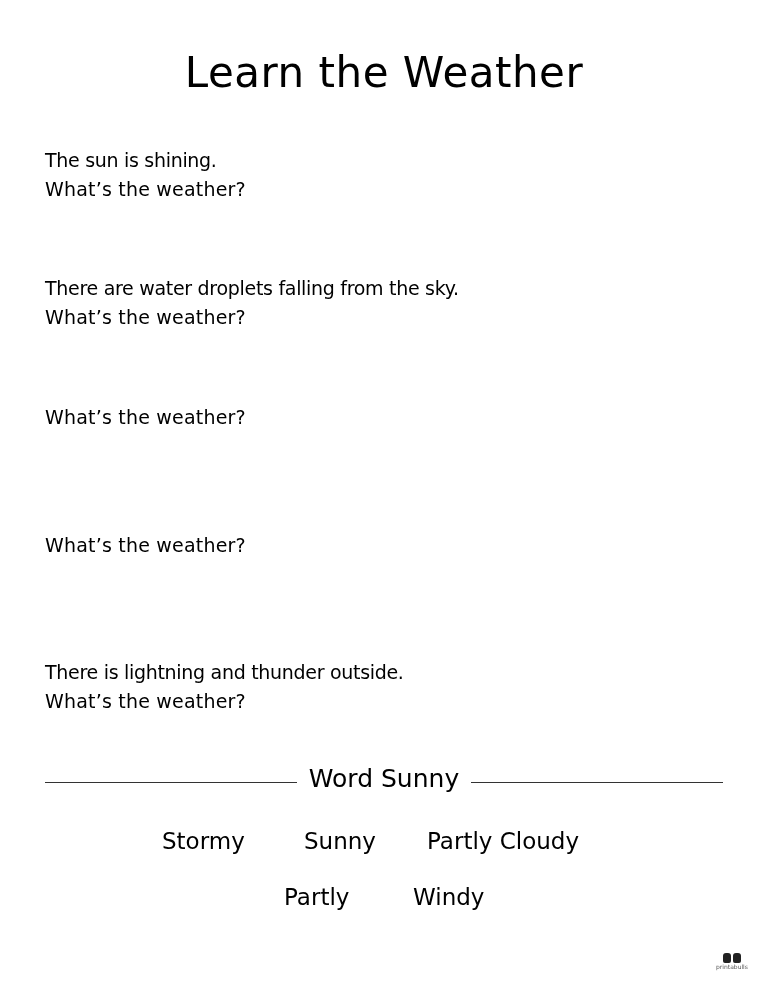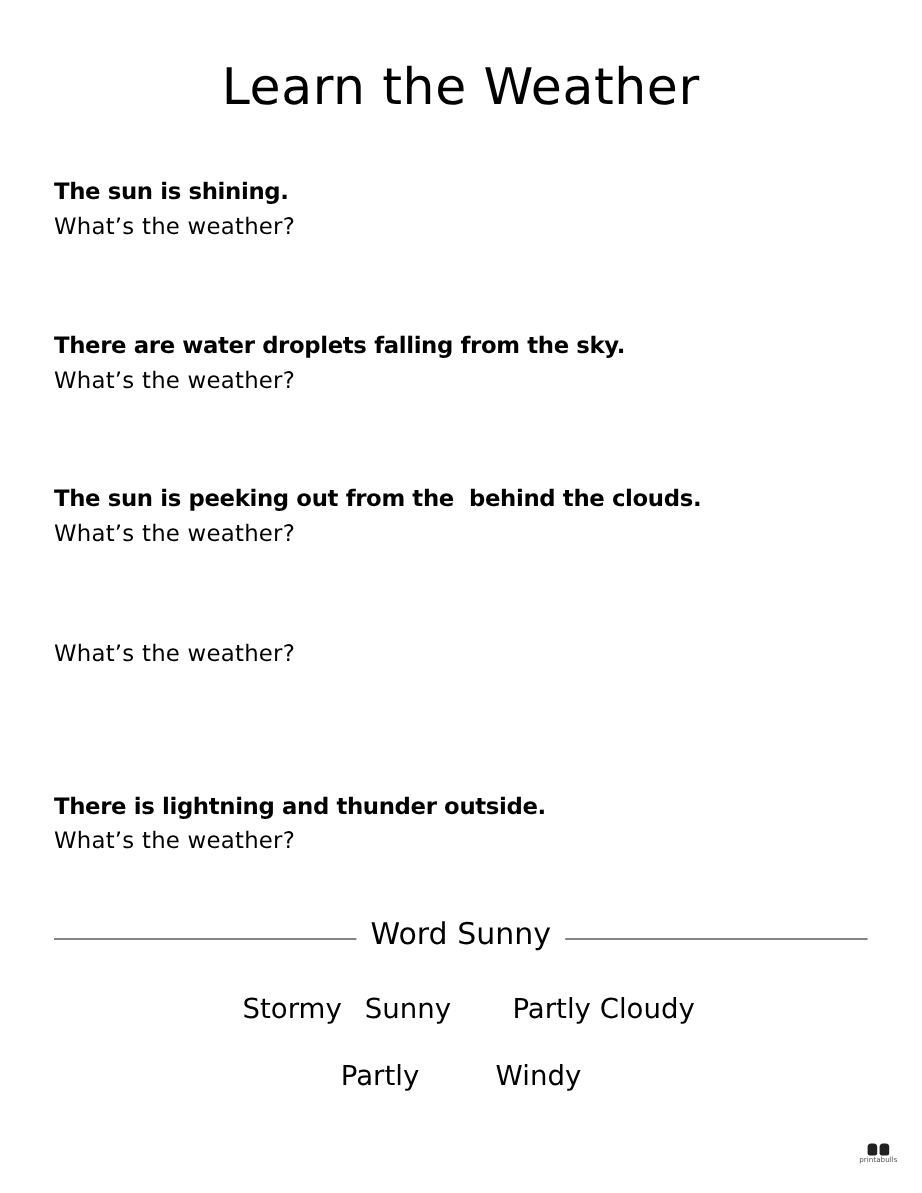--- a/index.html
+++ b/index.html
@@ -1,19 +1,19 @@
 <!DOCTYPE html>
 <html><head>
   <meta charset="utf-8">
   <style>
     html, body { margin: 0; padding: 0; background: #ffffff; }
     body { width: 768px; height: 994px; position: relative; overflow: hidden; color: #000; font-family: "DejaVu Sans", sans-serif; }
     .title { position: absolute; top: 48px; left: 0; width: 768px; text-align: center; font-size: 42px; font-weight: normal; letter-spacing: 0.5px; }
     .question { position: absolute; left: 45px; }
-    .q-text { font-size: 19px; font-weight: bold; letter-spacing: -0.3px; line-height: 28px; white-space: pre; }
+    .q-text { font-size: 19px; font-weight: normal; letter-spacing: -0.3px; line-height: 28px; white-space: pre; }
     .q-prompt { font-size: 19px; line-height: 30px; letter-spacing: 0.2px; }
     .wb-line { position: absolute; top: 782px; height: 1px; background: #333; }
     .wb-title { position: absolute; top: 764px; left: 300px; width: 168px; text-align: center; font-size: 25px; }
     .word { position: absolute; font-size: 23px; }
     .logo { position: absolute; left: 712px; top: 953px; width: 40px; text-align: center; }
     .logo .dogs { display: flex; justify-content: center; gap: 2px; }
     .logo .dog { width: 8px; height: 10px; background: #222; border-radius: 3px 3px 2px 2px; }
     .logo .brand { font-size: 6px; color: #555; line-height: 8px; }
   </style>
 </head>
@@ -25,38 +25,37 @@
   <div class="q-text">The sun is shining.</div>
   <div class="q-prompt">What’s the weather?</div>
 </div>
 
 <div class="question" style="top:274px;">
   <div class="q-text">There are water droplets falling from the sky.</div>
   <div class="q-prompt">What’s the weather?</div>
 </div>
 
 <div class="question" style="top:402px;">
-  <div class="q-text">The sun is peeking out from the  behind the clouds.</div>
   <div class="q-prompt">What’s the weather?</div>
 </div>
 
 <div class="question" style="top:530px;">
   <div class="q-prompt">What’s the weather?</div>
 </div>
 
 <div class="question" style="top:658px;">
   <div class="q-text">There is lightning and thunder outside.</div>
   <div class="q-prompt">What’s the weather?</div>
 </div>
 
 <div class="wb-line" style="left:45px; width:252px;"></div>
 <div class="wb-title">Word Sunny</div>
 <div class="wb-line" style="left:471px; width:252px;"></div>
 
-<div class="word" style="left:162px; top:828px;margin-left:40px;">Stormy</div>
+<div class="word" style="left:162px; top:828px;">Stormy</div>
 <div class="word" style="left:304px; top:828px;">Sunny</div>
 <div class="word" style="left:427px; top:828px;">Partly Cloudy</div>
 <div class="word" style="left:284px; top:884px;">Partly</div>
 <div class="word" style="left:413px; top:884px;">Windy</div>
 
 <div class="logo">
   <div class="dogs">
     <div class="dog"></div>
       <div class="dog"></div>
   </div>

